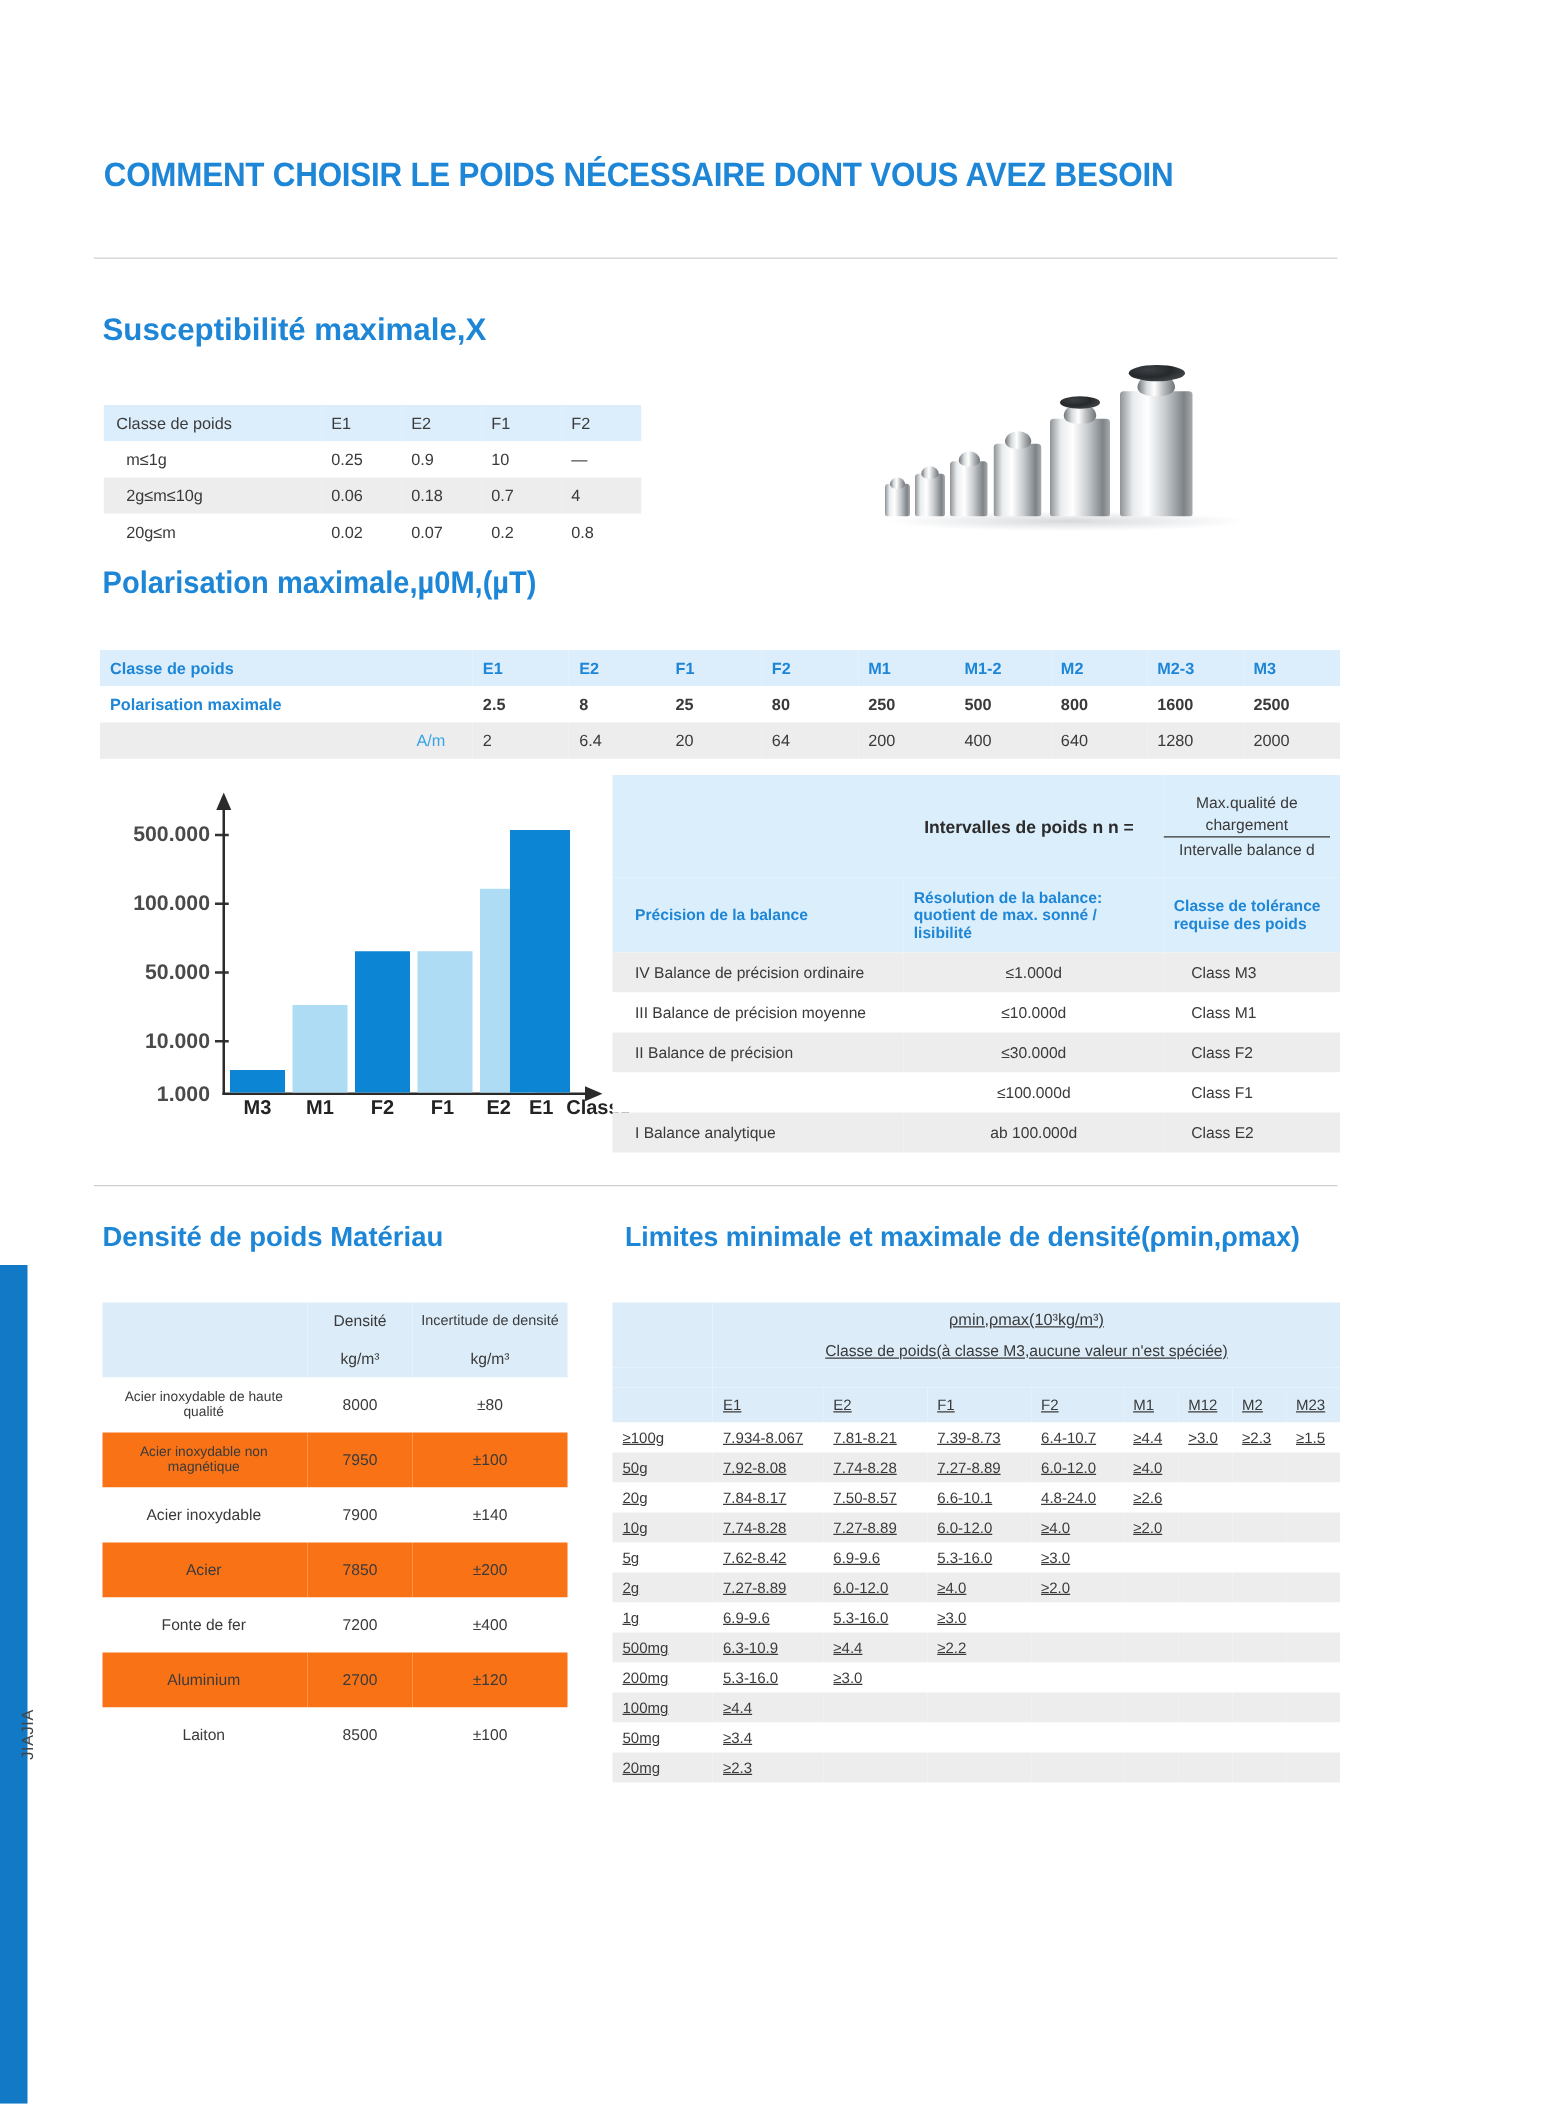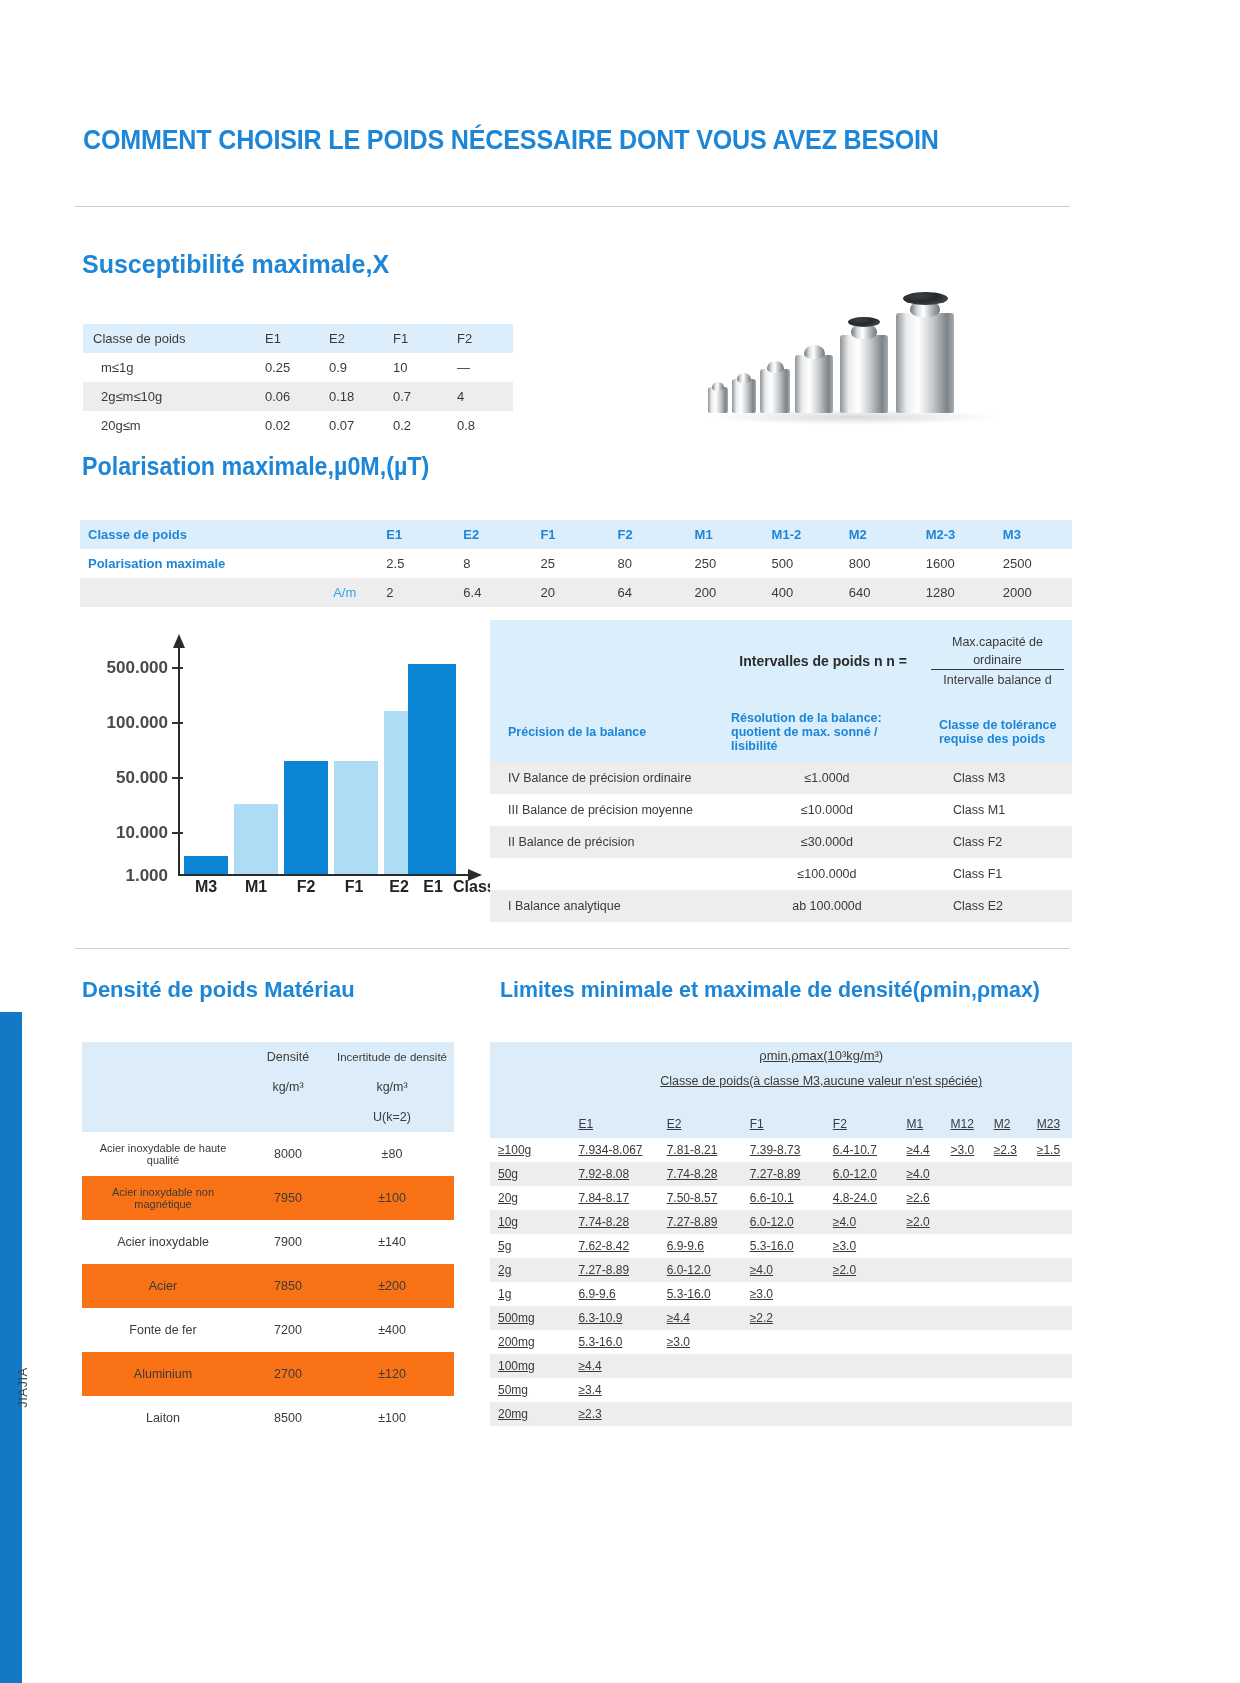--- a/index.html
+++ b/index.html
@@ -67,21 +67,21 @@
   .tbl-suscept td.c0 { width:174px; padding-left:18px; }
   .tbl-suscept tr.hdr td.c0 { padding-left:10px; }
   .tbl-suscept td.cx { width:64px; }
 
   
   .tbl-polar {
     position:absolute; left:80px; top:520px; width:992px;
   }
   .tbl-polar td { padding:7px 8px; font-size:13px; }
   .tbl-polar tr.hdr td { background:#dceefb; color:#1e86d6; font-weight:bold; }
-  .tbl-polar tr.r1 td { background:#ffffff; }
+  .tbl-polar tr.r1 td { background:#ffffff;font-weight:bold; }
   .tbl-polar tr.r1 td.c0 { color:#1e86d6; font-weight:bold; }
   .tbl-polar tr.r2 td { background:#ededed; }
   .tbl-polar tr.r2 td.c0 { color:#36a3e6; text-align:right; padding-right:22px; }
   .tbl-polar td.c0 { width:298px; }
   .tbl-polar td.cx { width:77px; }
 
   
   .chart { position:absolute; left:78px; top:626px; width:410px; height:285px; }
   .chart .ylab {
     position:absolute; right:0; transform:translateY(-50%);
@@ -329,21 +329,21 @@
 </div>
 
 <table class="tbl-balance">
   <tbody>
       <tr class="t-top">
     <td colspan="2" style="text-align:right;padding-right:24px;">
       <span class="eq-label">Intervalles de poids n   n  =</span>
     </td>
     <td style="text-align:left;padding-left:0;">
       <span class="frac">
-        <span class="num">Max.capacité de ordinaire</span>
+        <span class="num">Max.qualité de chargement</span>
         <span class="den">Intervalle balance d</span>
       </span>
     </td>
   </tr>
   <tr class="t-hdr">
     <td class="w0 pad">Précision de la balance</td>
     <td class="w1">
       <span>Résolution de la balance:</span><br>
       <span>quotient de max. sonné / lisibilité</span>
     </td>
@@ -387,25 +387,20 @@
       <tr>
     <td class="w0 hdrcell" style="height:30px;"></td>
     <td class="w1 hdrcell ctr">Densité</td>
     <td class="w2 hdrcell ctr" style="font-size:11.5px;">Incertitude de densité</td>
   </tr>
   <tr>
     <td class="hdrcell"></td>
     <td class="hdrcell ctr">kg/m³</td>
     <td class="hdrcell ctr">kg/m³</td>
   </tr>
-  <tr>
-    <td class="hdrcell"></td>
-    <td class="hdrcell ctr"></td>
-    <td class="hdrcell ctr">U(k=2)</td>
-  </tr>
   <tr class="row-a tall">
     <td class="mat small">Acier inoxydable de haute qualité</td>
     <td class="ctr">8000</td>
     <td class="ctr">±80</td>
   </tr>
   <tr class="row-b tall">
     <td class="mat small">Acier inoxydable non magnétique</td>
     <td class="ctr">7950</td>
     <td class="ctr">±100</td>
   </tr>

